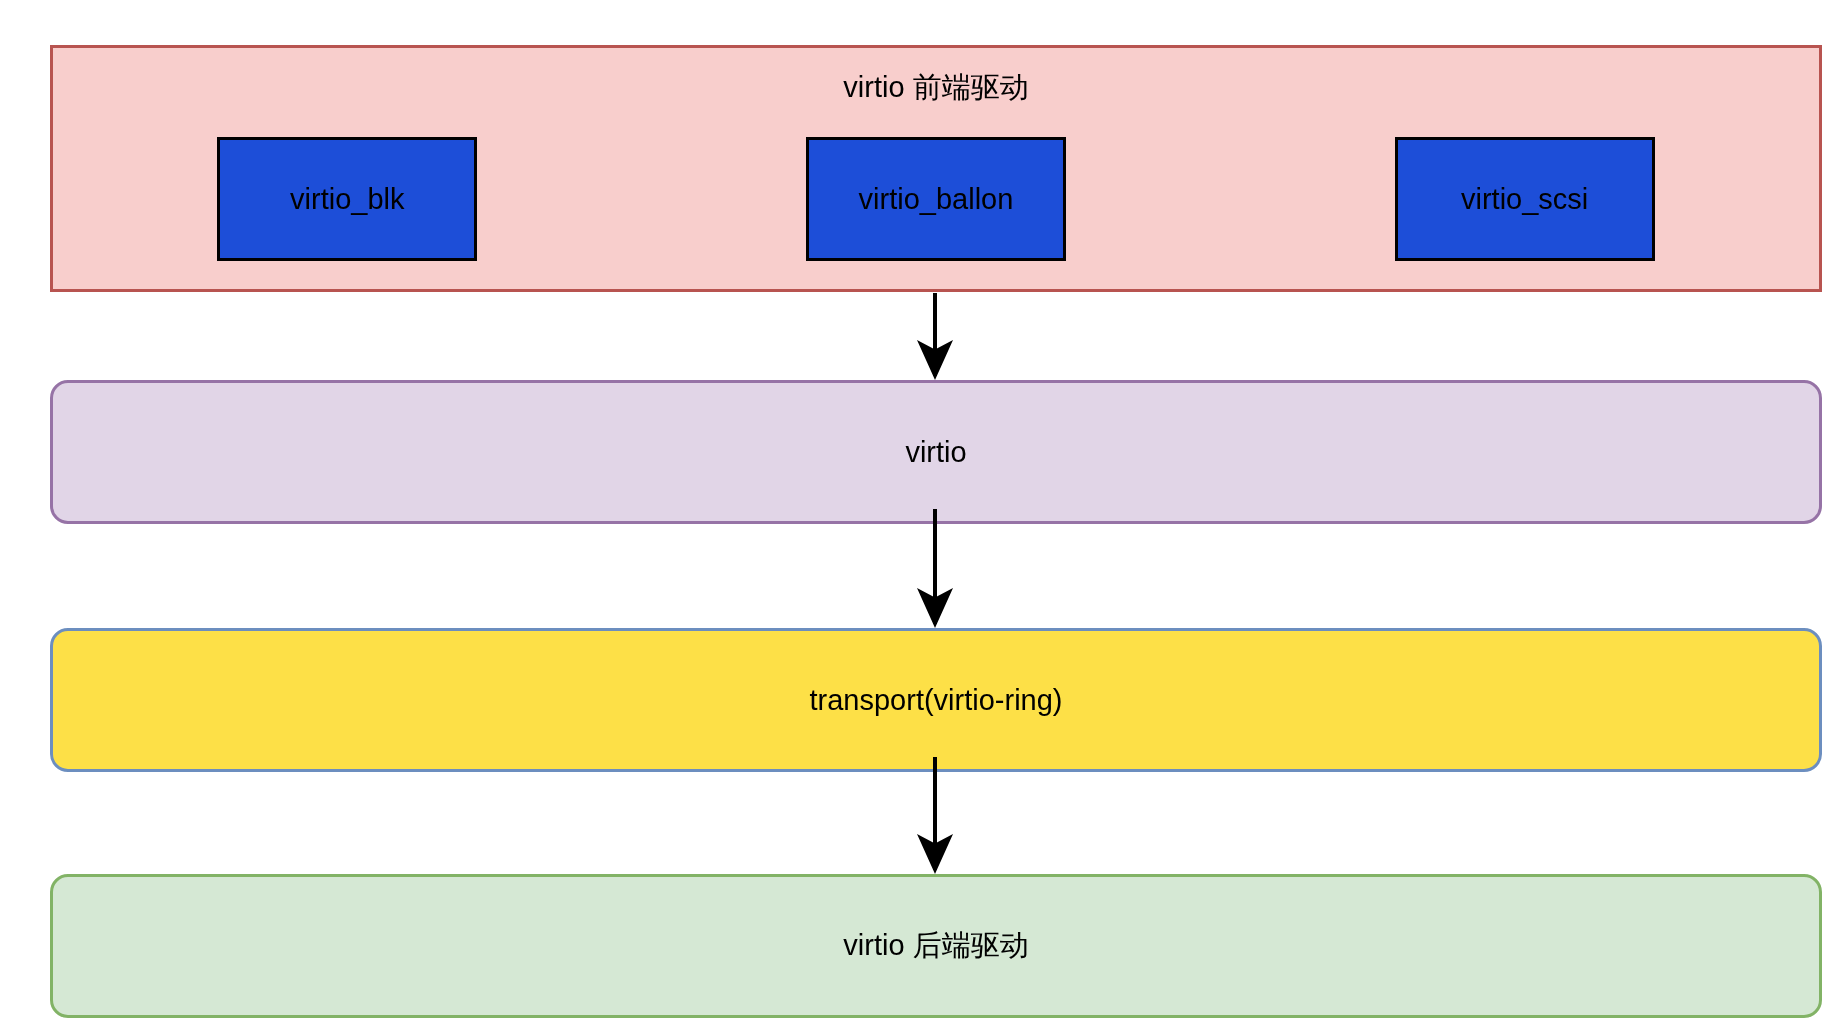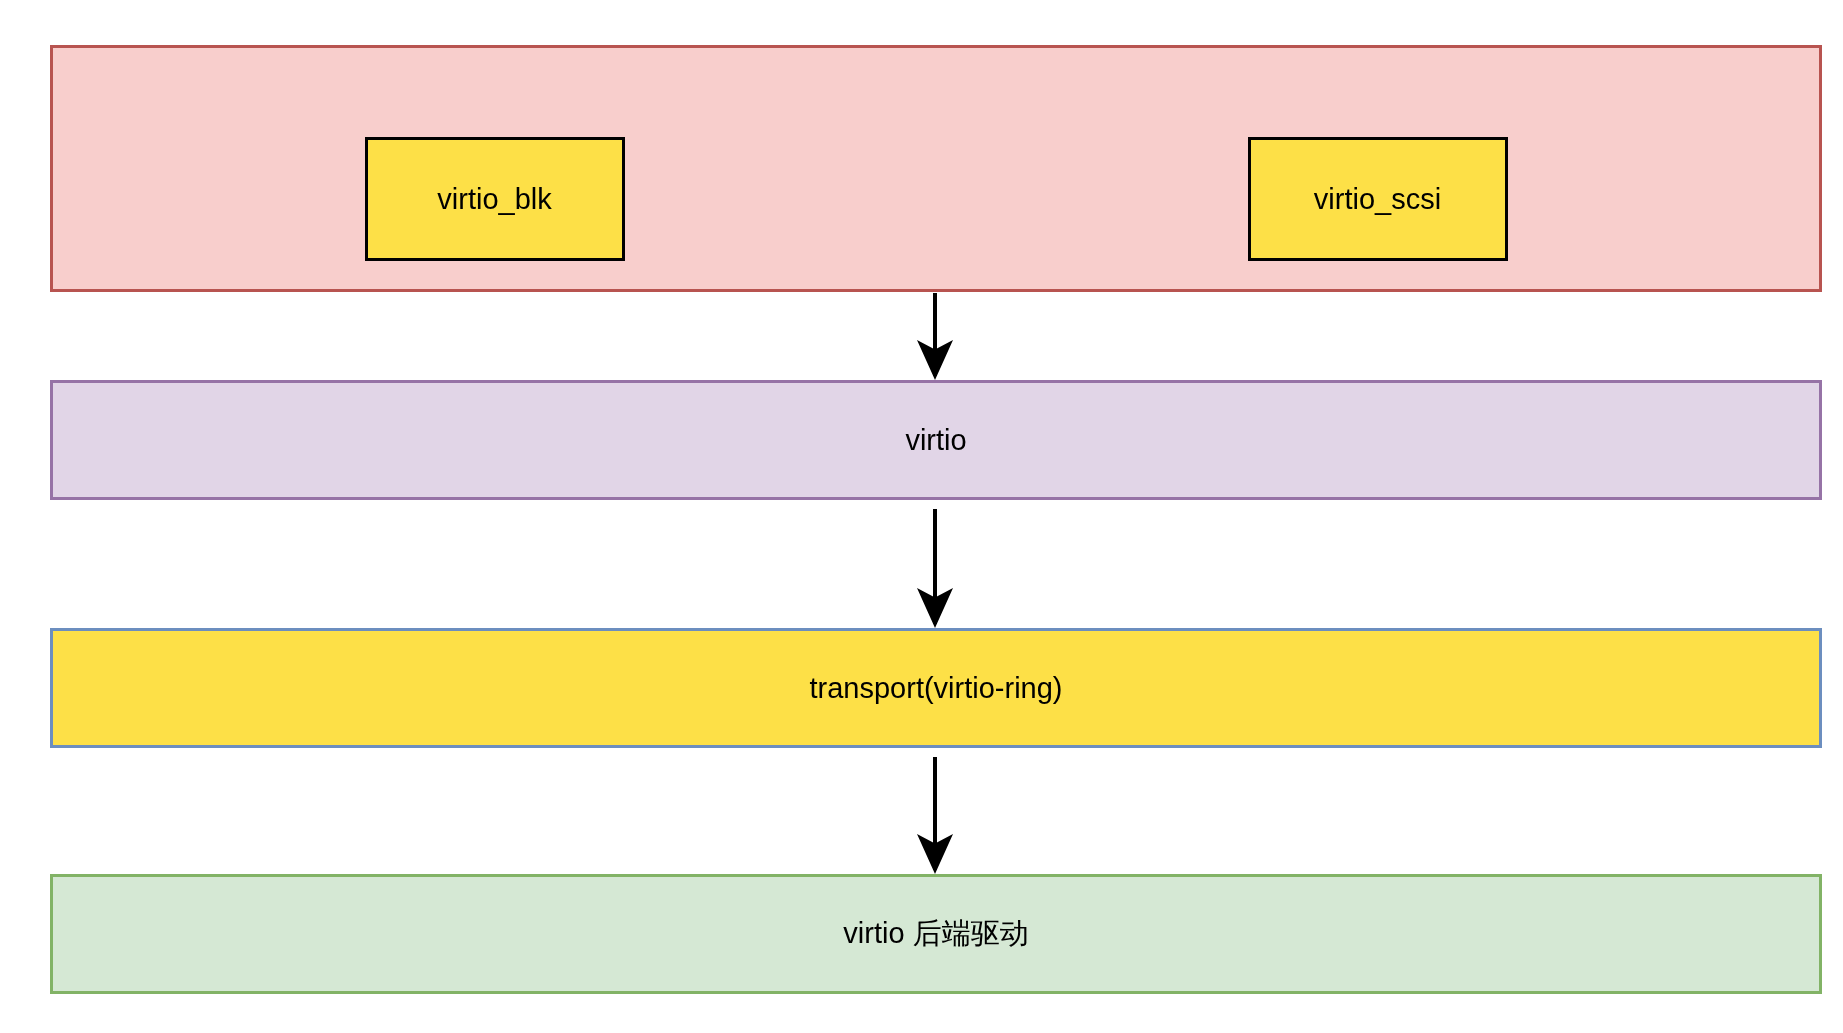--- a/index.html
+++ b/index.html
@@ -55,43 +55,44 @@
     height: 126px;
     display: flex;
     justify-content: space-around;
     align-items: center;
   }
 
   .module-box {
     box-sizing: border-box;
     width: 260px;
     height: 124px;
-    background: #fde047;
+    background: #1d4ed8;
     border: 3px solid #000000;
     display: flex;
     align-items: center;
     justify-content: center;
     font-size: 29px;
     color: #000000;
     white-space: nowrap;
   }
 
   
   .layer-bar {
     position: absolute;
     left: 50px;
     width: 1772px;
-    height: 120px;
+    height: 144px;
     box-sizing: border-box;
     display: flex;
     align-items: center;
     justify-content: center;
     font-size: 29px;
     color: #000000;
     white-space: nowrap;
+    border-radius: 18px;
   }
 
   .layer-virtio {
     top: 380px;
     background: #e1d5e7;
     border: 3px solid #9673a6;
   }
 
   .layer-transport {
     top: 628px;
@@ -114,24 +115,28 @@
     height: 1033px;
     pointer-events: none;
   }
 </style>
 </head>
 <body>
 
 <div id="diagram">
 
   <div class="frontend-container">
+    <div class="frontend-title">virtio 前端驱动</div>
 
     <div class="frontend-boxes">
       <div class="module-box">
         <span>virtio_blk</span>
+      </div>
+      <div class="module-box">
+        <span>virtio_ballon</span>
       </div>
       <div class="module-box">
         <span>virtio_scsi</span>
       </div>
     </div>
   </div>
 
   <div class="layer-bar layer-virtio">
     <span>virtio</span>
   </div>

